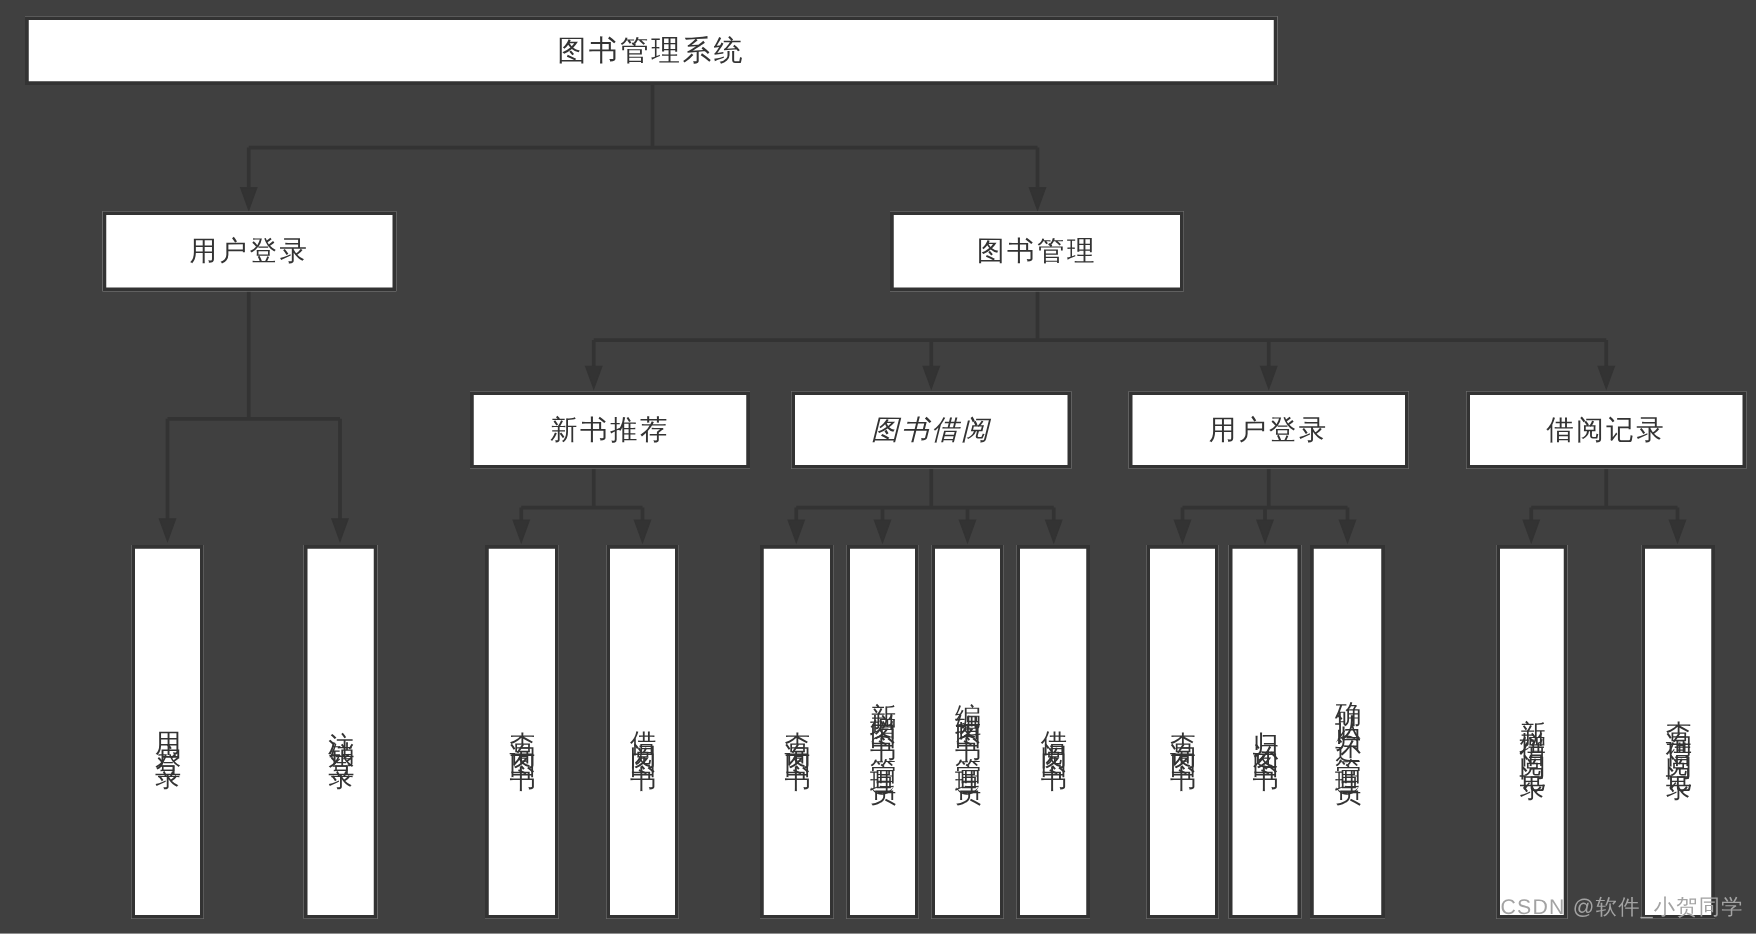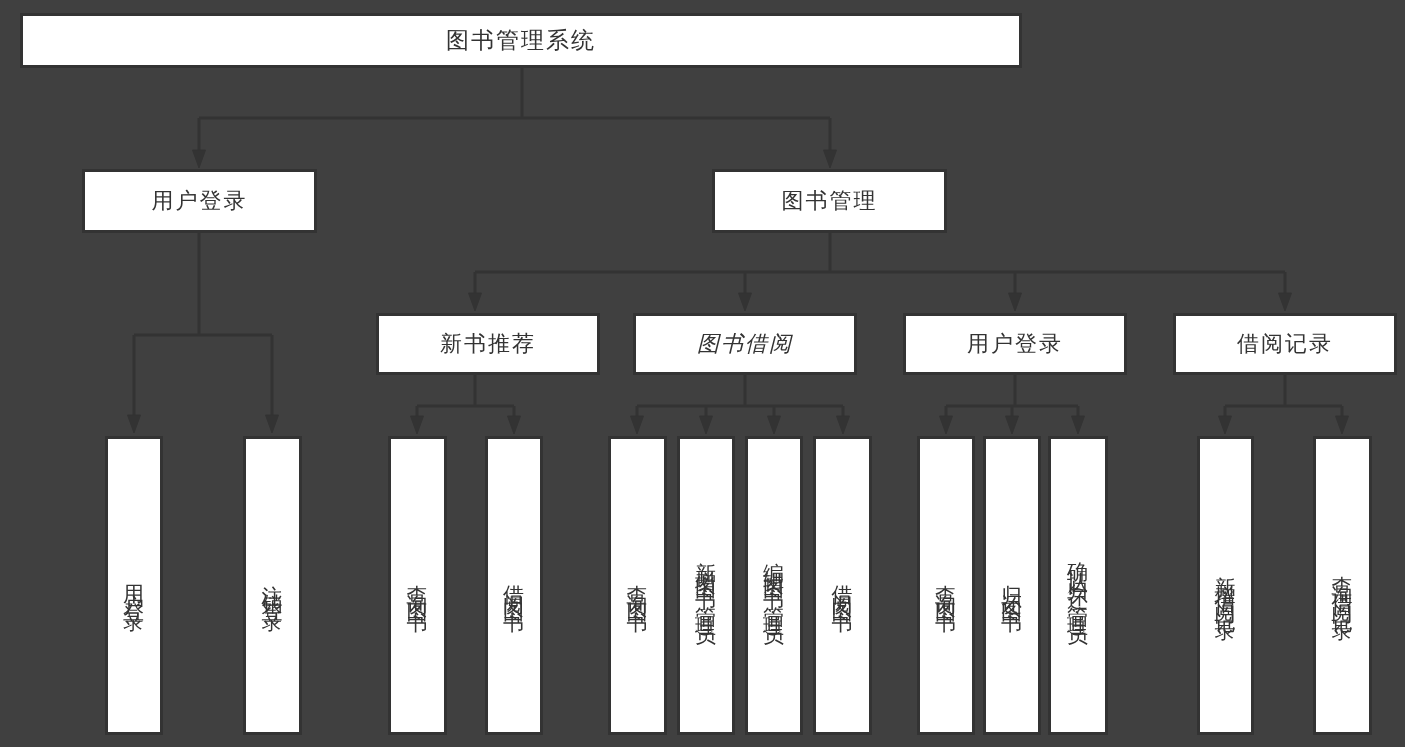--- a/index.html
+++ b/index.html
@@ -146,14 +146,15 @@
     <span class="v-label">确认归还（管理员）</span>
   </div>
 
   <div class="node leaf" style="left:1197px;top:436px;width:57px;height:299px;">
     <span class="v-label">新增借阅记录</span>
   </div>
   <div class="node leaf" style="left:1313px;top:436px;width:59px;height:299px;">
     <span class="v-label">查询借阅记录</span>
   </div>
 
+  <div class="watermark" style="right:10px;top:714px;">CSDN @软件_小贺同学</div>
 
 </div>
 
 </body></html>

